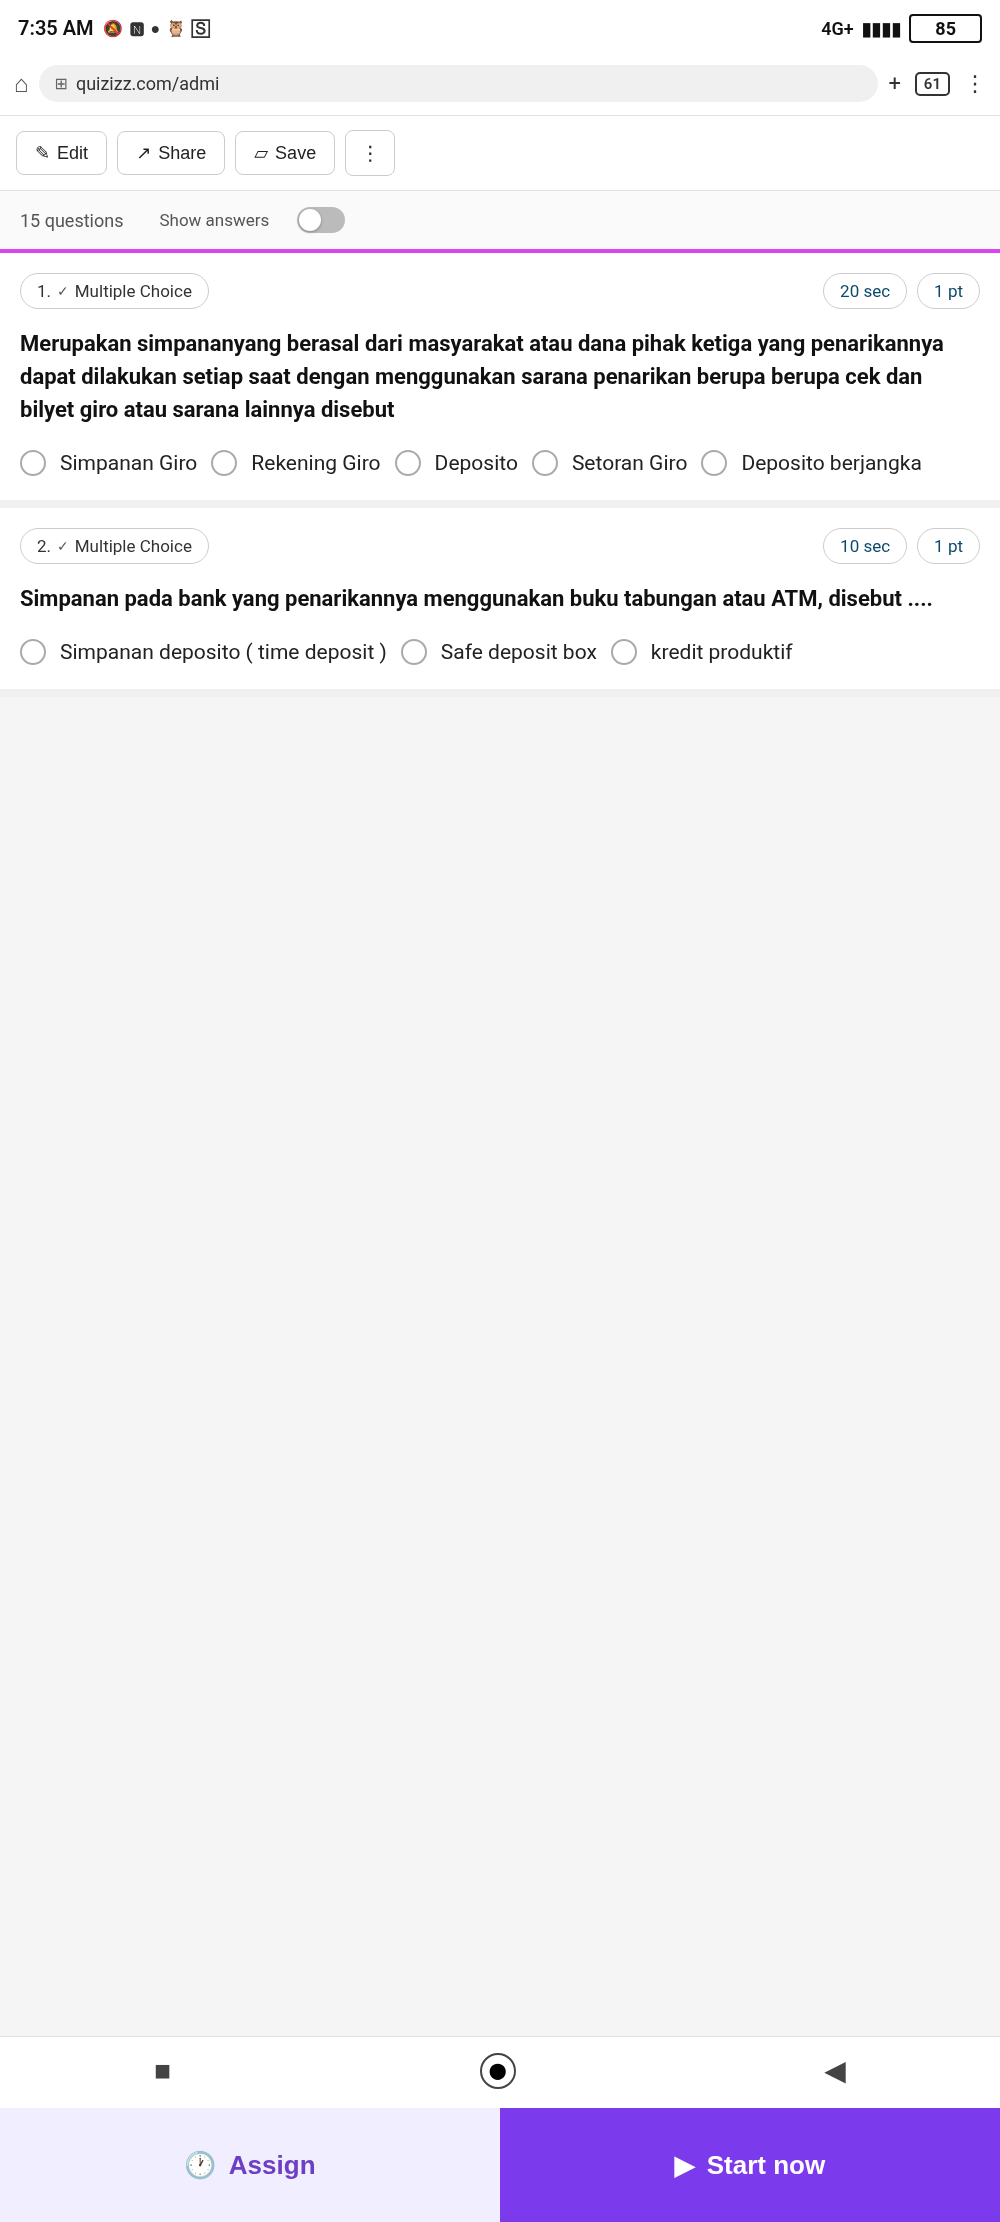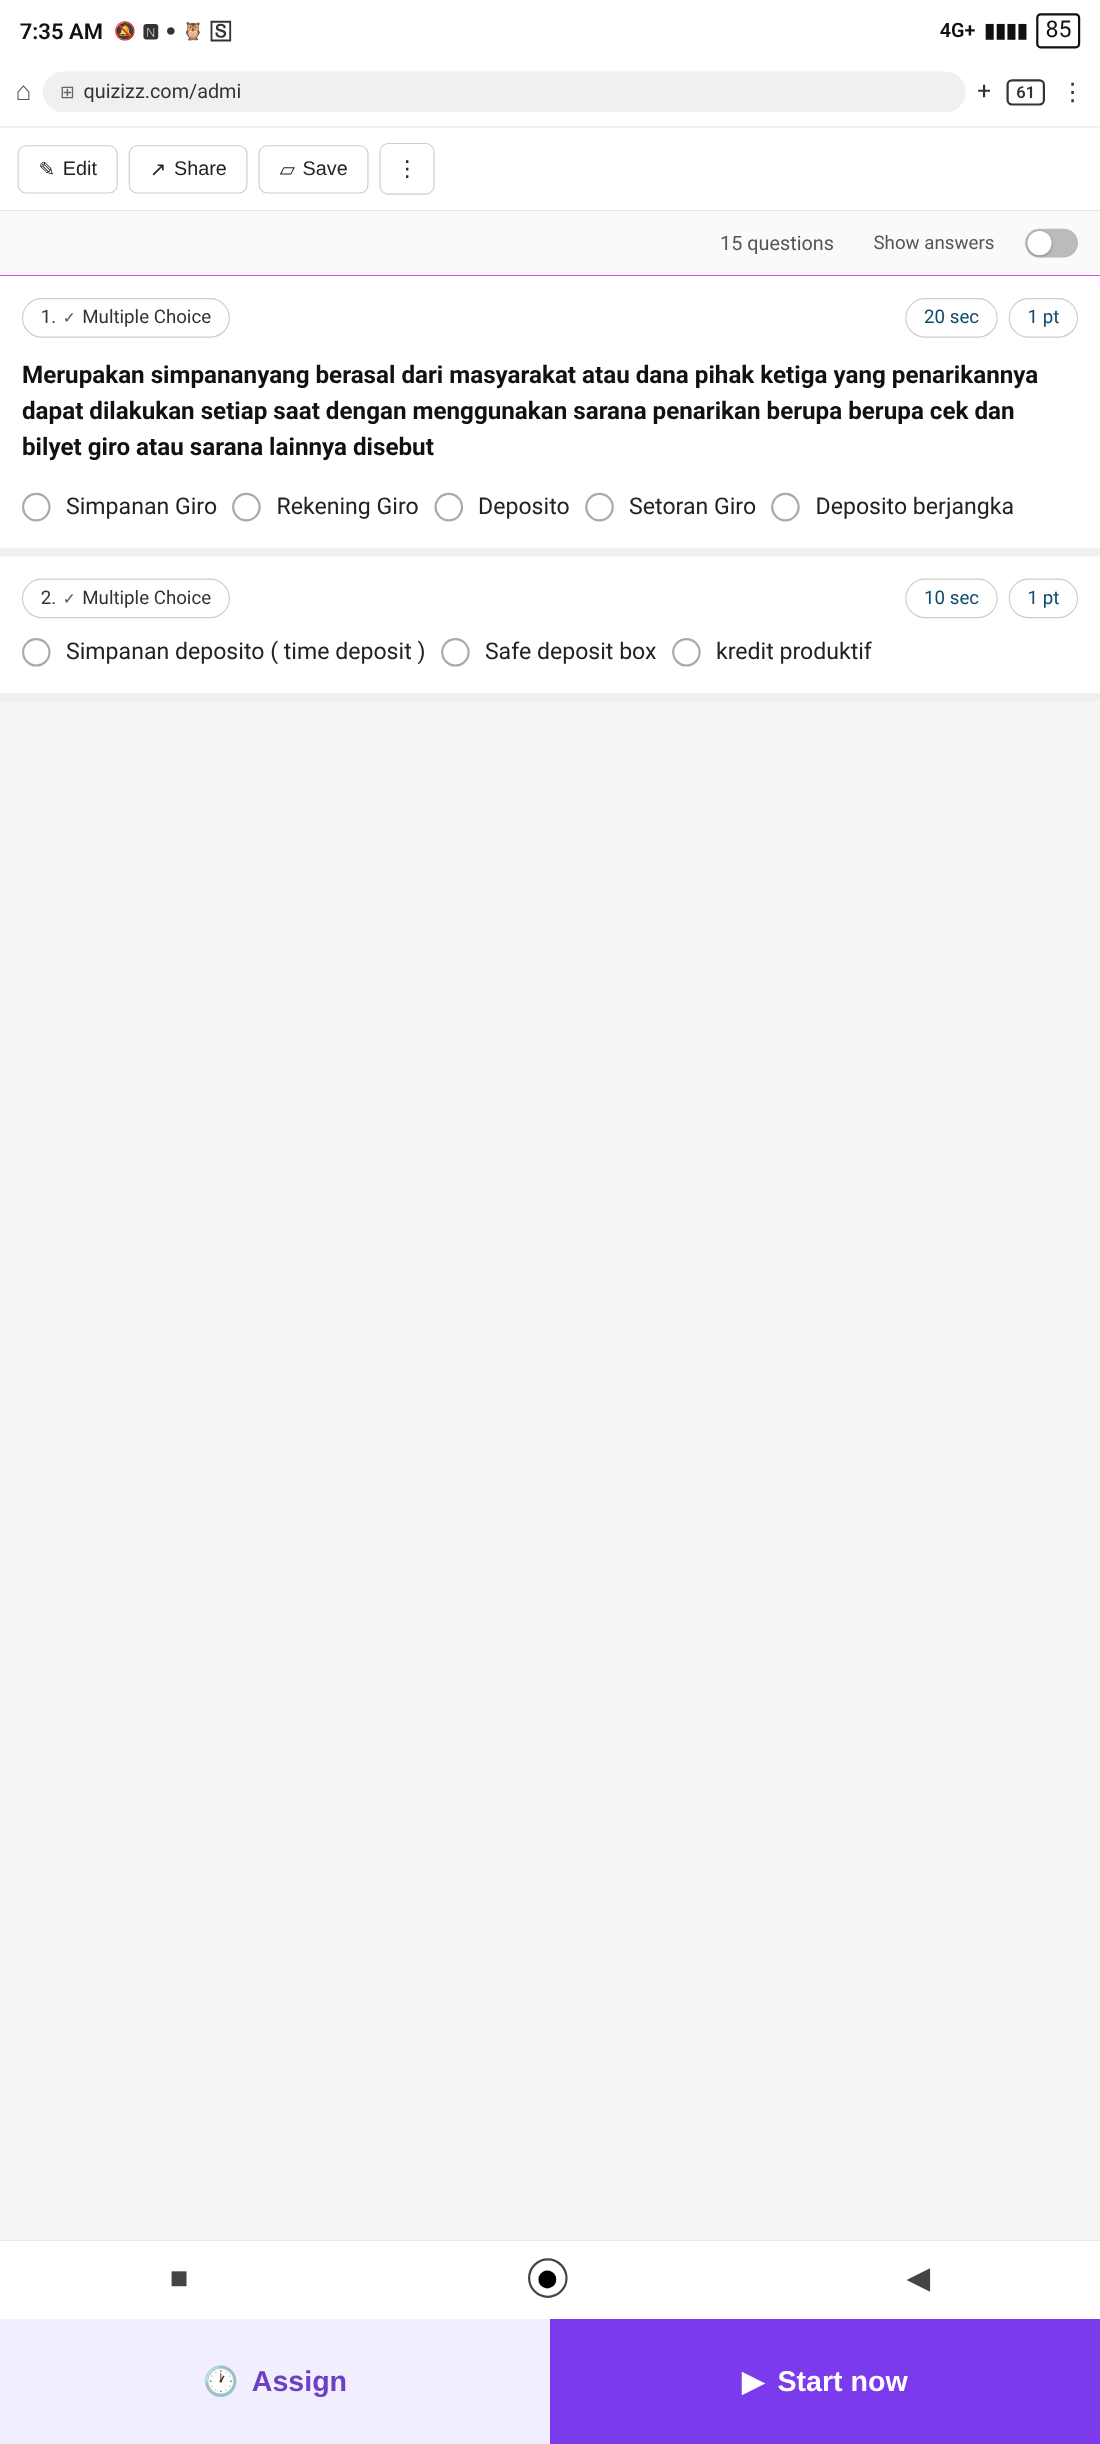--- a/index.html
+++ b/index.html
@@ -42,23 +42,23 @@
       display: flex;
       align-items: center;
       gap: 8px;
       font-size: 18px;
       font-weight: 600;
       color: #111;
     }
     .battery-box {
       border: 2px solid #111;
       border-radius: 4px;
-      padding: 2px 6px;
-      font-size: 21px;
-      font-weight: 400;
+      padding: 2px 24px;
+      font-size: 18px;
+      font-weight: 700;
     }
 
     
     .browser-bar {
       background: #fff;
       display: flex;
       align-items: center;
       padding: 8px 14px;
       gap: 10px;
       border-bottom: 1px solid #e0e0e0;
@@ -125,23 +125,23 @@
       font-size: 20px;
       color: #222;
       cursor: pointer;
     }
 
     
     .questions-meta {
       background: #fafafa;
       display: flex;
       align-items: center;
-      justify-content: flex-end;
+      justify-content: flex-start;
       padding: 16px 20px;
-      border-bottom: 1px solid #d946ef;
+      border-bottom: 4px solid #d946ef;
     }
     .questions-count {
       font-size: 18px;
       color: #555;
     }
     .show-answers-row {
       display: flex;
       align-items: center;
       gap: 28px;
       margin-left: 36px;
@@ -405,20 +405,21 @@
       <div class="question-type-badge">
         <span>2.</span>
         <span class="checkmark">✓</span>
         <span>Multiple Choice</span>
       </div>
       <div class="question-meta-badges">
         <span class="meta-badge">10 sec</span>
         <span class="meta-badge">1 pt</span>
       </div>
     </div>
+    <p class="question-text">Simpanan pada bank yang penarikannya menggunakan buku tabungan atau ATM, disebut ....</p>
     <ul class="options-list">
       <li class="option-item">
         <span class="radio-circle"></span>
         <span>Simpanan deposito ( time deposit )</span>
       </li>
       <li class="option-item">
         <span class="radio-circle"></span>
         <span>Safe deposit box</span>
       </li>
       <li class="option-item">

